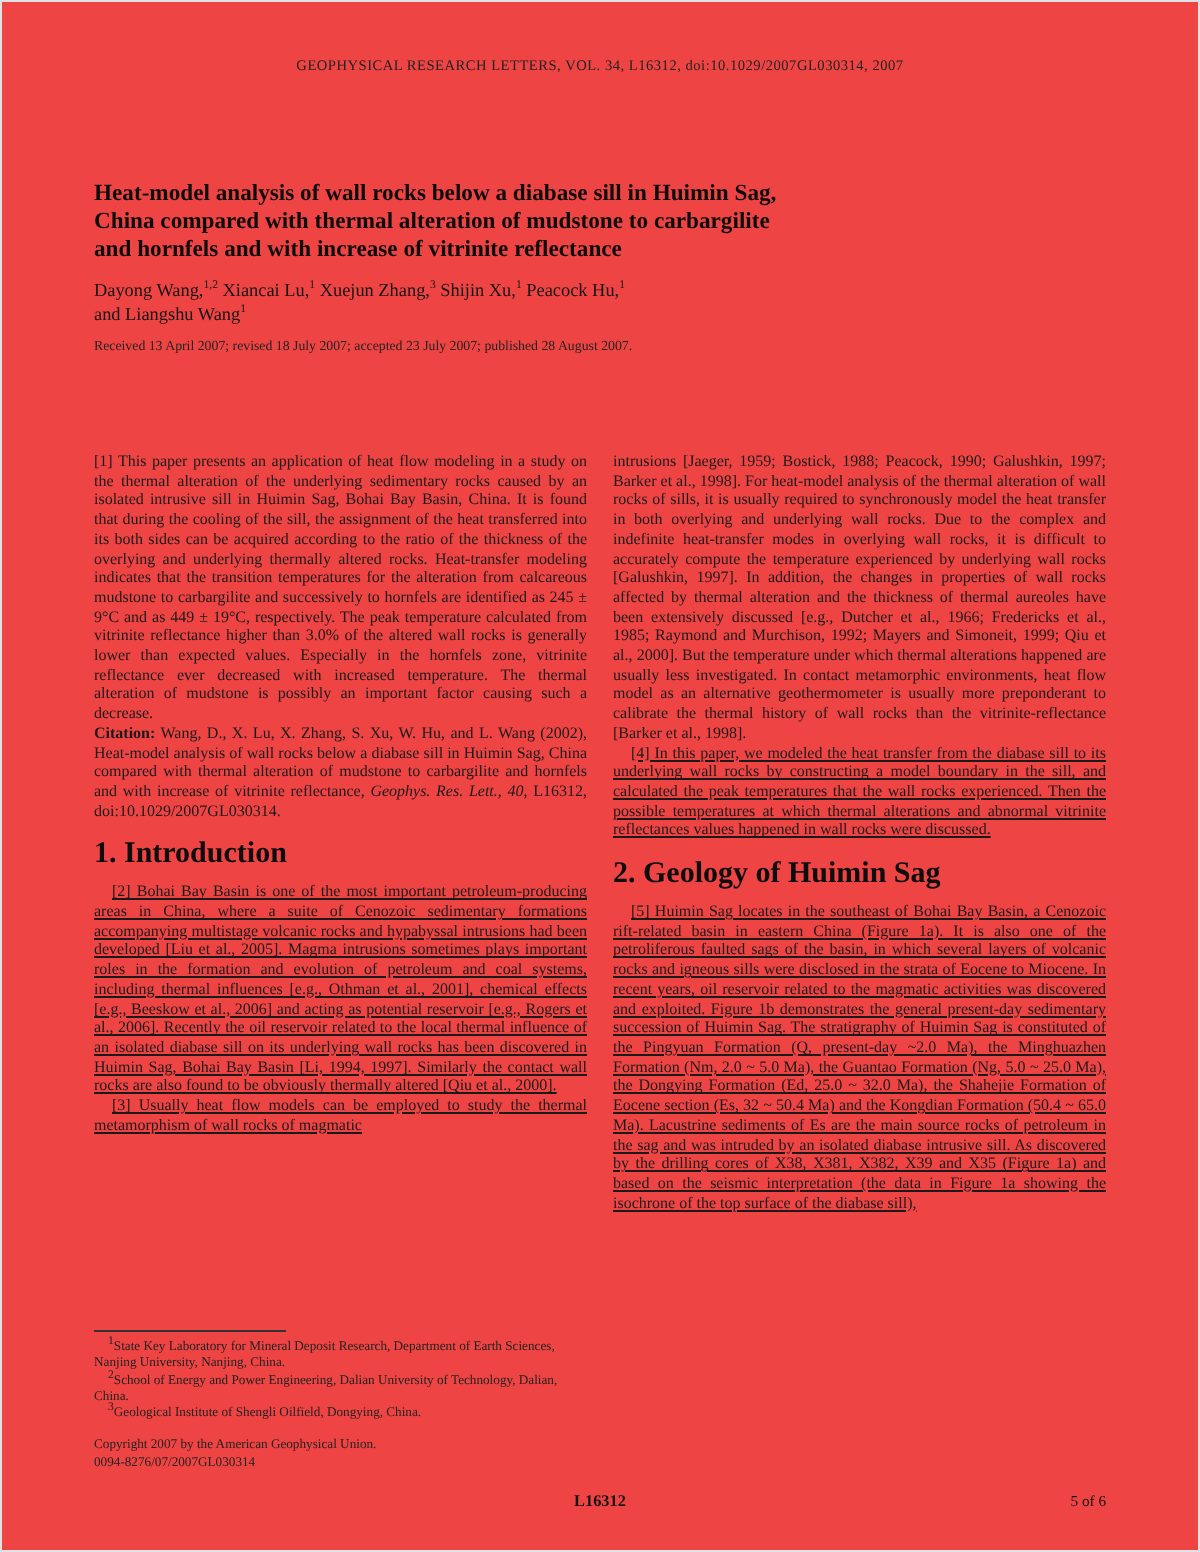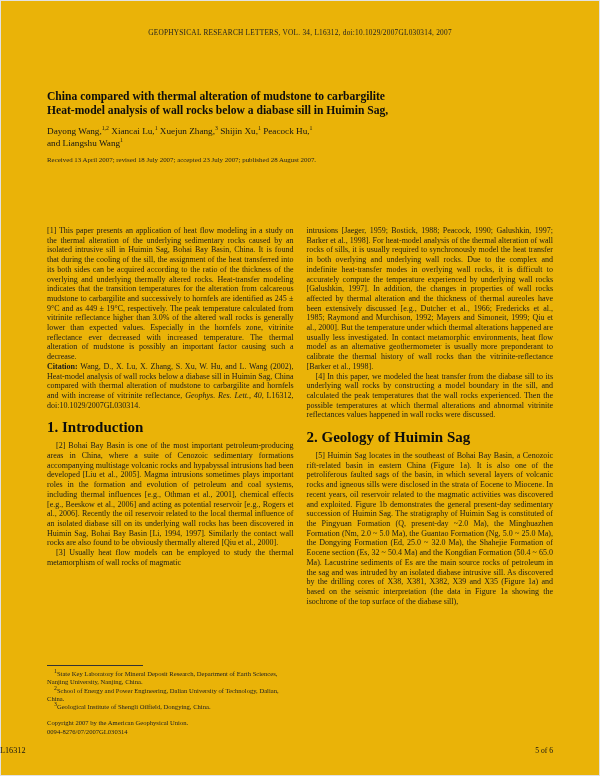--- a/index.html
+++ b/index.html
@@ -2,21 +2,21 @@
 <html><head>
 <meta charset="utf-8">
 <style>
   * { margin: 0; padding: 0; box-sizing: border-box; }
   html, body { background: #ffffff; }
   .page {
     position: relative;
     width: 600px;
     height: 776px;
     margin: 0 auto;
-    background: #eab308;
+    background: #ef4444;
     font-family: "Liberation Serif", "DejaVu Serif", serif;
     color: #151515;
     overflow: hidden;
     box-shadow: inset 0 0 0 1px #e2e2e2;
   }
   .journal-header {
     position: absolute;
     top: 28px; left: 0; right: 0;
     text-align: center;
     font-size: 7.3px;
@@ -59,21 +59,21 @@
     display: flex;
     gap: 13px;
   }
   .col { width: 246.5px; margin-top: 45px; }
   .col p {
     font-size: 8px;
     line-height: 9.7px;
     text-align: justify;
     color: #1a1a1a;
   }
-  .col p.indent { text-indent: 9px; }
+  .col p.indent { text-indent: 9px; text-decoration: underline; }
   .col p + p { margin-top: 0; }
   .citation { margin-top: 9px; }
   h2.section-heading {
     font-size: 15px;
     font-weight: bold;
     margin: 9px 0 5px 0;
     color: #0d0d0d;
   }
   .footnotes {
     position: absolute;
@@ -88,42 +88,43 @@
     width: 96px;
     height: 0;
     border-top: 0.8px solid #333;
     margin-bottom: 4px;
   }
   .fn { text-indent: 7px; }
   .copyright { margin-top: 8px; }
   .footer-article-id {
     position: absolute;
     bottom: 21px; left: 0; right: 0;
-    text-align: left;
-    font-weight: normal;
+    text-align: center;
+    font-weight: bold;
     font-size: 8.2px;
   }
   .footer-page-number {
     position: absolute;
     bottom: 21px;
     right: 47px;
     font-size: 7.6px;
   }
 </style>
 </head>
 <body>
 
 <div class="page">
 
   <div class="journal-header">GEOPHYSICAL RESEARCH LETTERS, VOL. 34, L16312, doi:10.1029/2007GL030314, 2007</div>
 
   <div class="head-block">
     <div class="paper-title">
+      <div>Heat-model analysis of wall rocks below a diabase sill in Huimin Sag,</div>
       <div>China compared with thermal alteration of mudstone to carbargilite</div>
-      <div>Heat-model analysis of wall rocks below a diabase sill in Huimin Sag,</div>
+      <div>and hornfels and with increase of vitrinite reflectance</div>
     </div>
 
     <div class="authors">
       <div>
         <span><span>Dayong Wang,</span><sup>1,2</sup></span>
         <span><span> Xiancai Lu,</span><sup>1</sup></span>
         <span><span> Xuejun Zhang,</span><sup>3</sup></span>
         <span><span> Shijin Xu,</span><sup>1</sup></span>
         <span><span> Peacock Hu,</span><sup>1</sup></span>
       </div>

